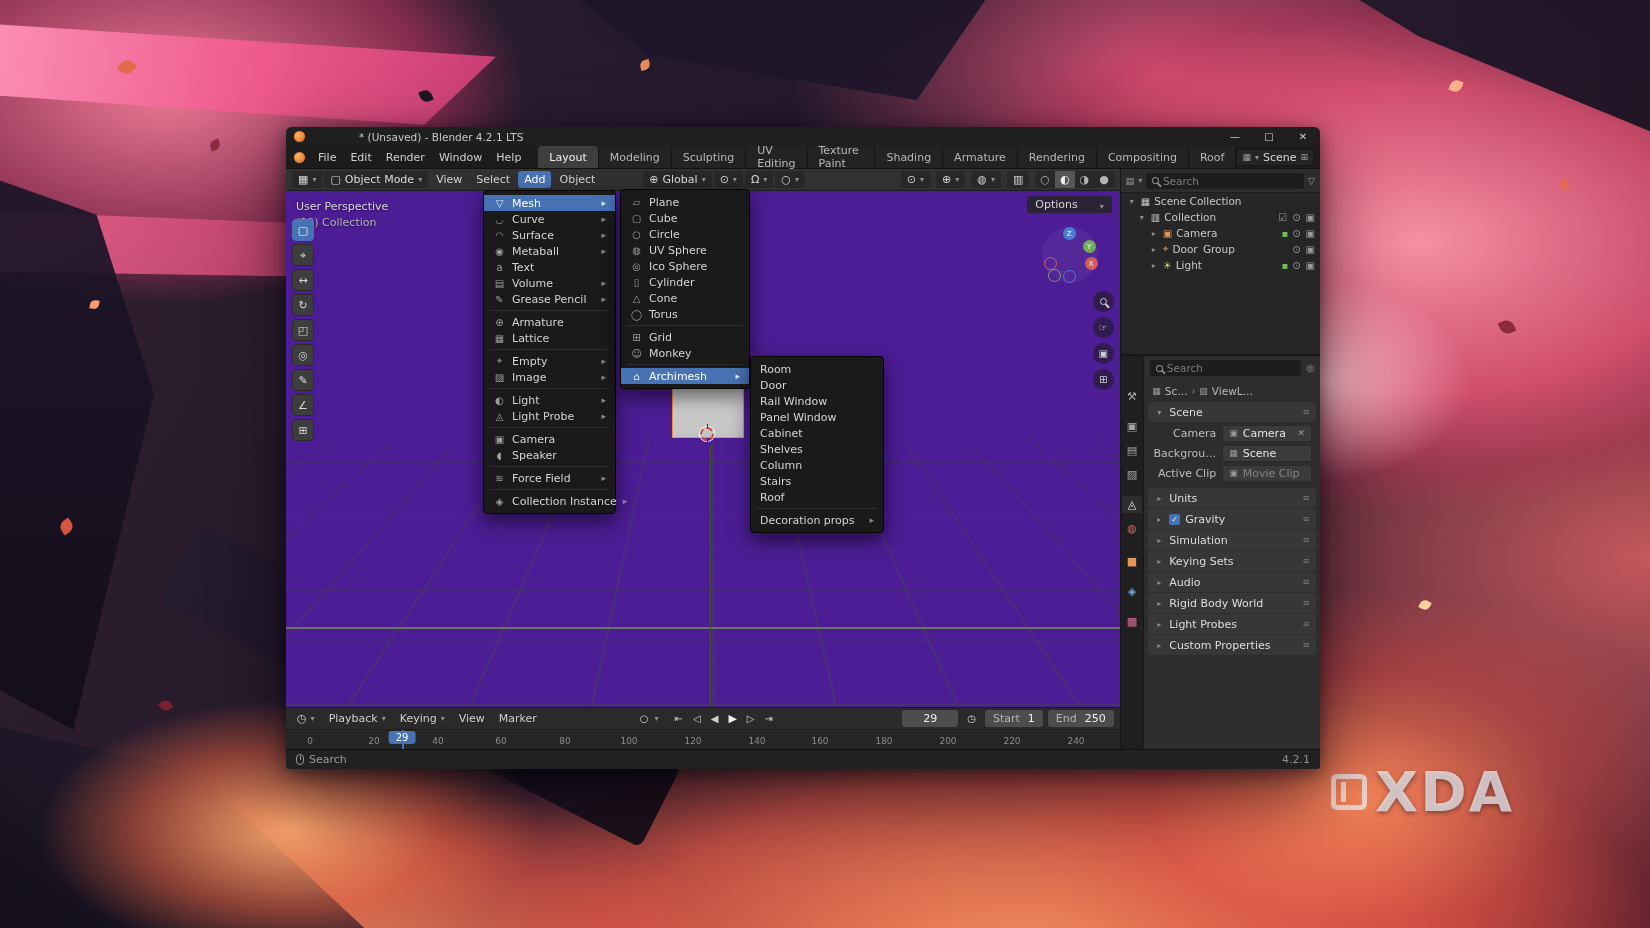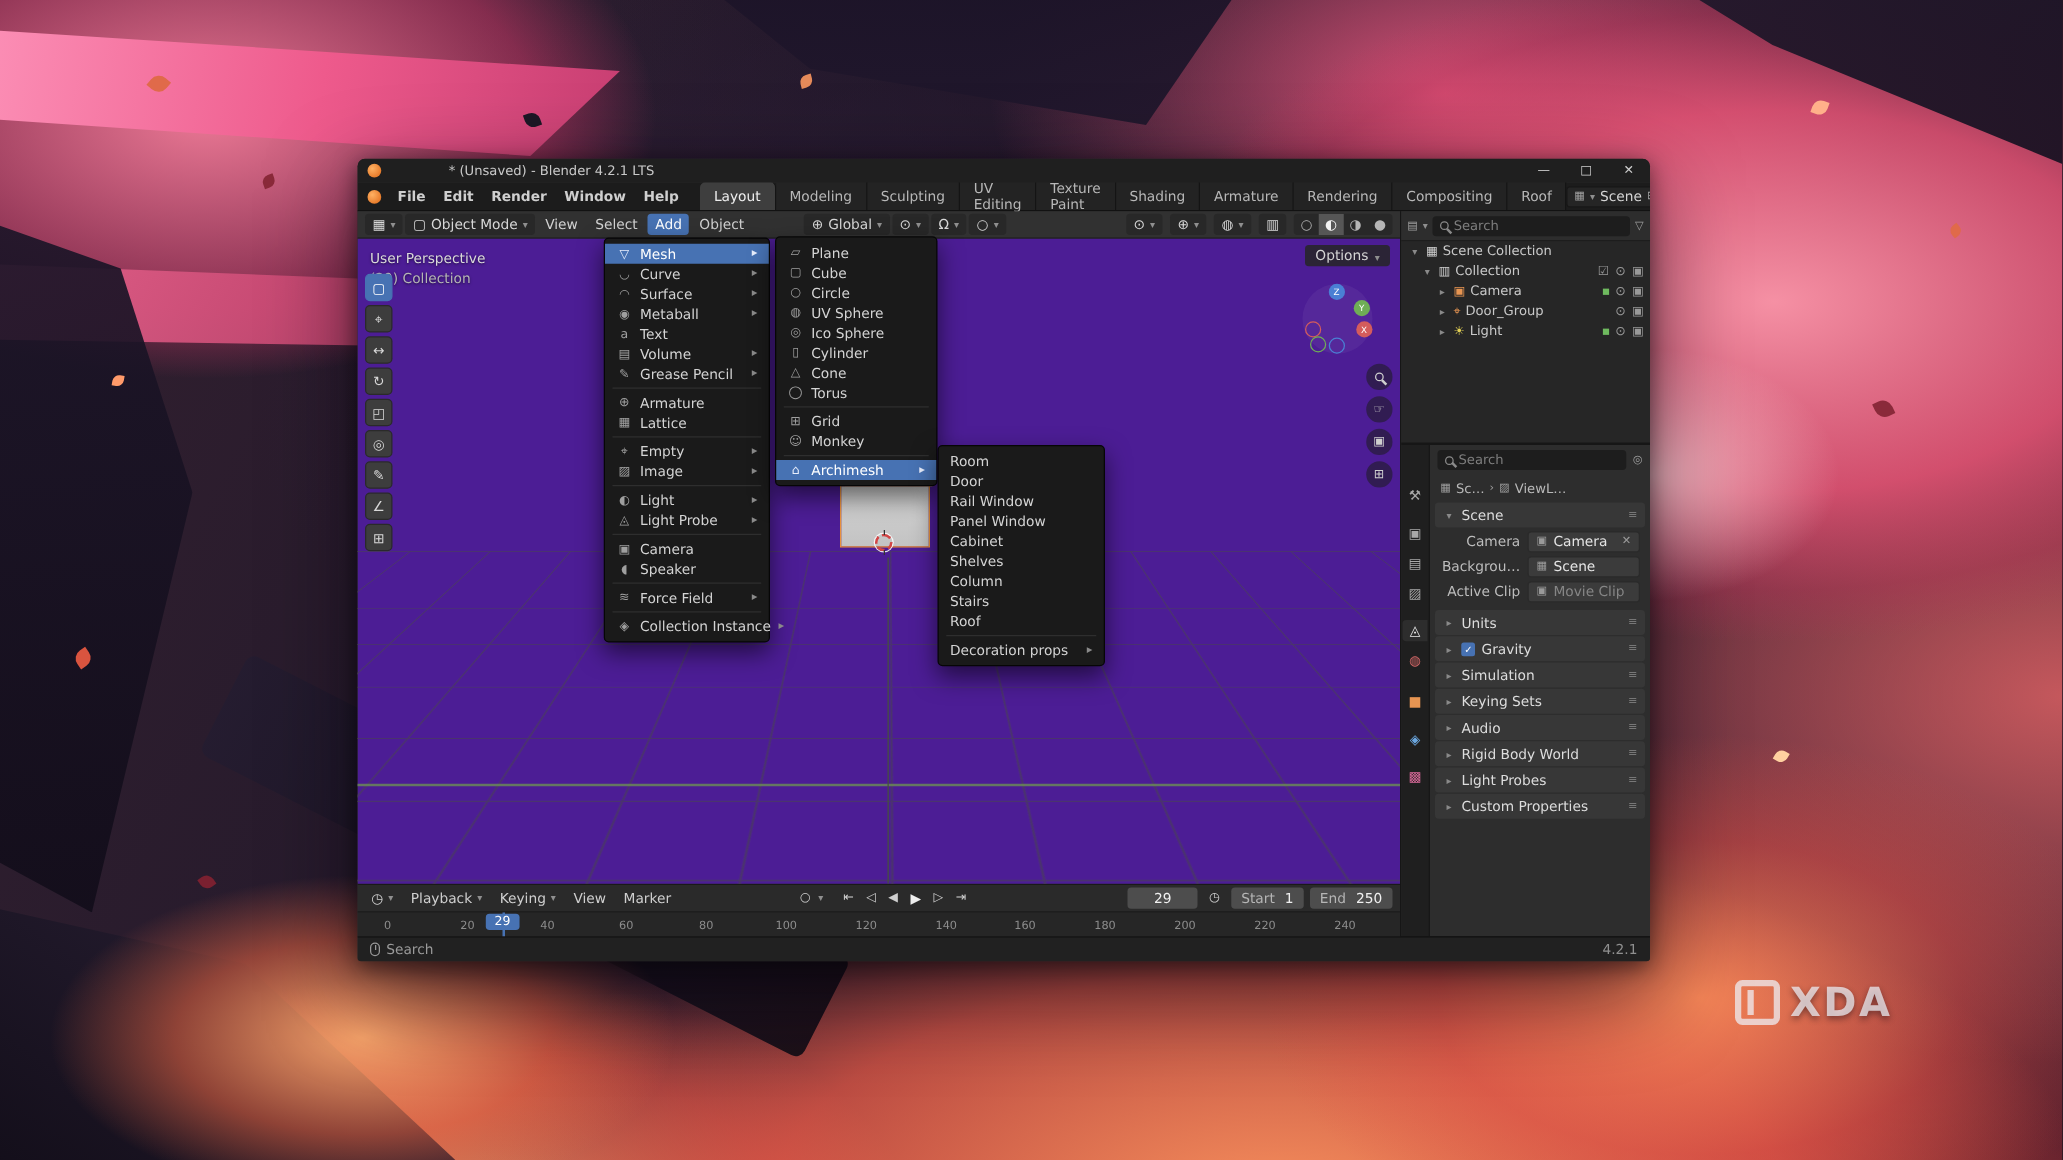--- a/index.html
+++ b/index.html
@@ -30,32 +30,32 @@
   .me4 { left:150px; top:640px; width:540px; height:90px; background:linear-gradient(90deg,#241c30,#0f0b15); transform:rotate(27deg); opacity:.9; border-radius:8px; }
   .gl1 { left:40px; top:700px; width:500px; height:260px; border-radius:50%; background:radial-gradient(closest-side, rgba(255,170,110,.95), rgba(255,110,70,.5) 60%, transparent); }
   .gl2 { right:-60px; bottom:-80px; width:700px; height:420px; border-radius:50%; background:radial-gradient(closest-side, rgba(255,140,90,.9), rgba(230,80,70,.45) 60%, transparent); }
   .gl3 { right:120px; top:240px; width:420px; height:280px; border-radius:50%; background:radial-gradient(closest-side, rgba(255,210,215,.8), transparent 72%); }
   .p { border-radius:60% 0 60% 0; }
 
   
   .xda { position:absolute; right:136px; bottom:108px; display:flex; align-items:center; gap:8px; color:rgba(238,242,250,.72); text-shadow:0 2px 5px rgba(20,10,20,.45); }
   .xda-box { width:36px; height:36px; border:5px solid rgba(238,242,250,.72); border-radius:6px; position:relative; }
   .xda-box::after { content:""; position:absolute; left:5px; top:3px; bottom:3px; width:5px; background:rgba(238,242,250,.72); }
-  .xda-text { font-size:32px; font-weight:800; letter-spacing:2px; line-height:1; }
+  .xda-text { font-size:56px; font-weight:800; letter-spacing:2px; line-height:1; }
 
   
   .bw { position:absolute; left:286px; top:127px; width:1034px; height:642px; background:#2e2e2e; border-radius:6px 6px 3px 3px; overflow:hidden; box-shadow:0 24px 70px rgba(10,5,15,.6), 0 4px 18px rgba(0,0,0,.5); display:flex; flex-direction:column; }
   .tbar { height:19px; background:#1f1f1f; display:flex; align-items:center; flex:0 0 auto; }
   .blogo { width:11px; height:11px; border-radius:50%; background:radial-gradient(circle at 35% 35%, #ffb163, #e87d2c 70%); margin:0 6px 0 8px; }
   .ttl { font-size:10.5px; color:#c9c9c9;margin-left:48px; }
   .wbtns { margin-left:auto; display:flex; height:100%; }
   .wbtn { width:34px; display:flex; align-items:center; justify-content:center; color:#cfcfcf; font-size:10px; }
 
   .topbar { height:23px; background:#1c1c1c; border-bottom:1px solid #121212; display:flex; align-items:stretch; flex:0 0 auto; font-size:11px; }
-  .tb-menu { display:flex; align-items:center; padding:0 7px; color:#cfcfcf;font-weight:bold; }
+  .tb-menu { display:flex; align-items:center; padding:0 7px; color:#cfcfcf; }
   .tb-logo { display:flex; align-items:center; padding:0 6px 0 8px; }
   .tb-logo .blogo { margin:0; }
   .tabs { display:flex; align-items:stretch; margin-left:10px; }
   .tab { display:flex; align-items:center; padding:0 11px; color:#b8b8b8; background:#232323; border-right:1px solid #141414; }
   .tab.active { background:#3e3e3e; color:#eee; border-radius:4px 4px 0 0; }
   .tb-right { margin-left:auto; display:flex; align-items:center; gap:4px; padding-right:6px; }
   .widget { display:flex; align-items:center; gap:4px; background:#252525; border:1px solid #171717; border-radius:3px; padding:1px 5px; color:#d5d5d5; }
   .wic { color:#9f9f9f; font-size:9px; }
 
   .content { flex:1 1 auto; display:flex; min-height:0; }
@@ -78,21 +78,21 @@
   .axis-x { position:absolute; left:0; right:0; top:436px; height:2px; background:rgba(110,150,80,.75); }
   .axis-v { position:absolute; left:424px; top:255px; bottom:0; width:1px; background:#46503f; }
   .cube-top { position:absolute; left:390px; top:184px; width:70px; height:14px; background:#dadada; border:1px solid #e8913c; transform:skewX(38deg); transform-origin:bottom left; }
   .cube-front { position:absolute; left:386px; top:197px; width:72px; height:50px; background:linear-gradient(#d4d4d4,#c3c3c3); border:1px solid #e8913c; }
   .cursor3d { position:absolute; left:414px; top:236px; width:14px; height:14px; border-radius:50%; border:2px dashed #d24444; box-shadow:0 0 0 1px rgba(255,255,255,.85); }
   .cursor3d::before, .cursor3d::after { content:""; position:absolute; background:#333; }
   .cursor3d::before { left:50%; top:-5px; width:1px; height:4px; }
   .cursor3d::after { left:50%; bottom:-5px; width:1px; height:4px; }
   .overlay-txt { position:absolute; left:10px; top:8px; color:#dadada; text-shadow:0 1px 2px rgba(0,0,0,.6); line-height:16px; }
   .overlay-txt .l2 { color:#b5b5b5; }
-  .opts { position:absolute; right:8px; top:5px; background:rgba(38,38,38,.85); border-radius:3px; padding:2px 8px; color:#d5d5d5; display:flex; gap:5px; align-items:flex-end; }
+  .opts { position:absolute; right:8px; top:5px; background:rgba(38,38,38,.85); border-radius:3px; padding:2px 8px; color:#d5d5d5; display:flex; gap:22px; align-items:flex-end; }
 
   .gizmo { position:absolute; right:22px; top:36px; width:56px; height:56px; border-radius:50%; background:rgba(255,255,255,.05); }
   .gz { position:absolute; width:13px; height:13px; border-radius:50%; font-size:7px; color:#fff; display:flex; align-items:center; justify-content:center; }
   .gz.hollow { background:transparent !important; border:1.5px solid; }
   .navbtns { position:absolute; right:6px; top:100px; display:flex; flex-direction:column; gap:5px; }
   .navbtn { width:21px; height:21px; border-radius:50%; background:rgba(28,28,28,.55); color:#cfcfcf; display:flex; align-items:center; justify-content:center; font-size:10px; }
   .mag { display:inline-block; width:7px; height:7px; border:1.5px solid #cfcfcf; border-radius:50%; position:relative; }
   .mag::after { content:""; position:absolute; width:5px; height:1.5px; background:#cfcfcf; transform:rotate(45deg); right:-4px; bottom:-2px; }
   .mag.dim { border-color:#8a8a8a; } .mag.dim::after { background:#8a8a8a; }
 

